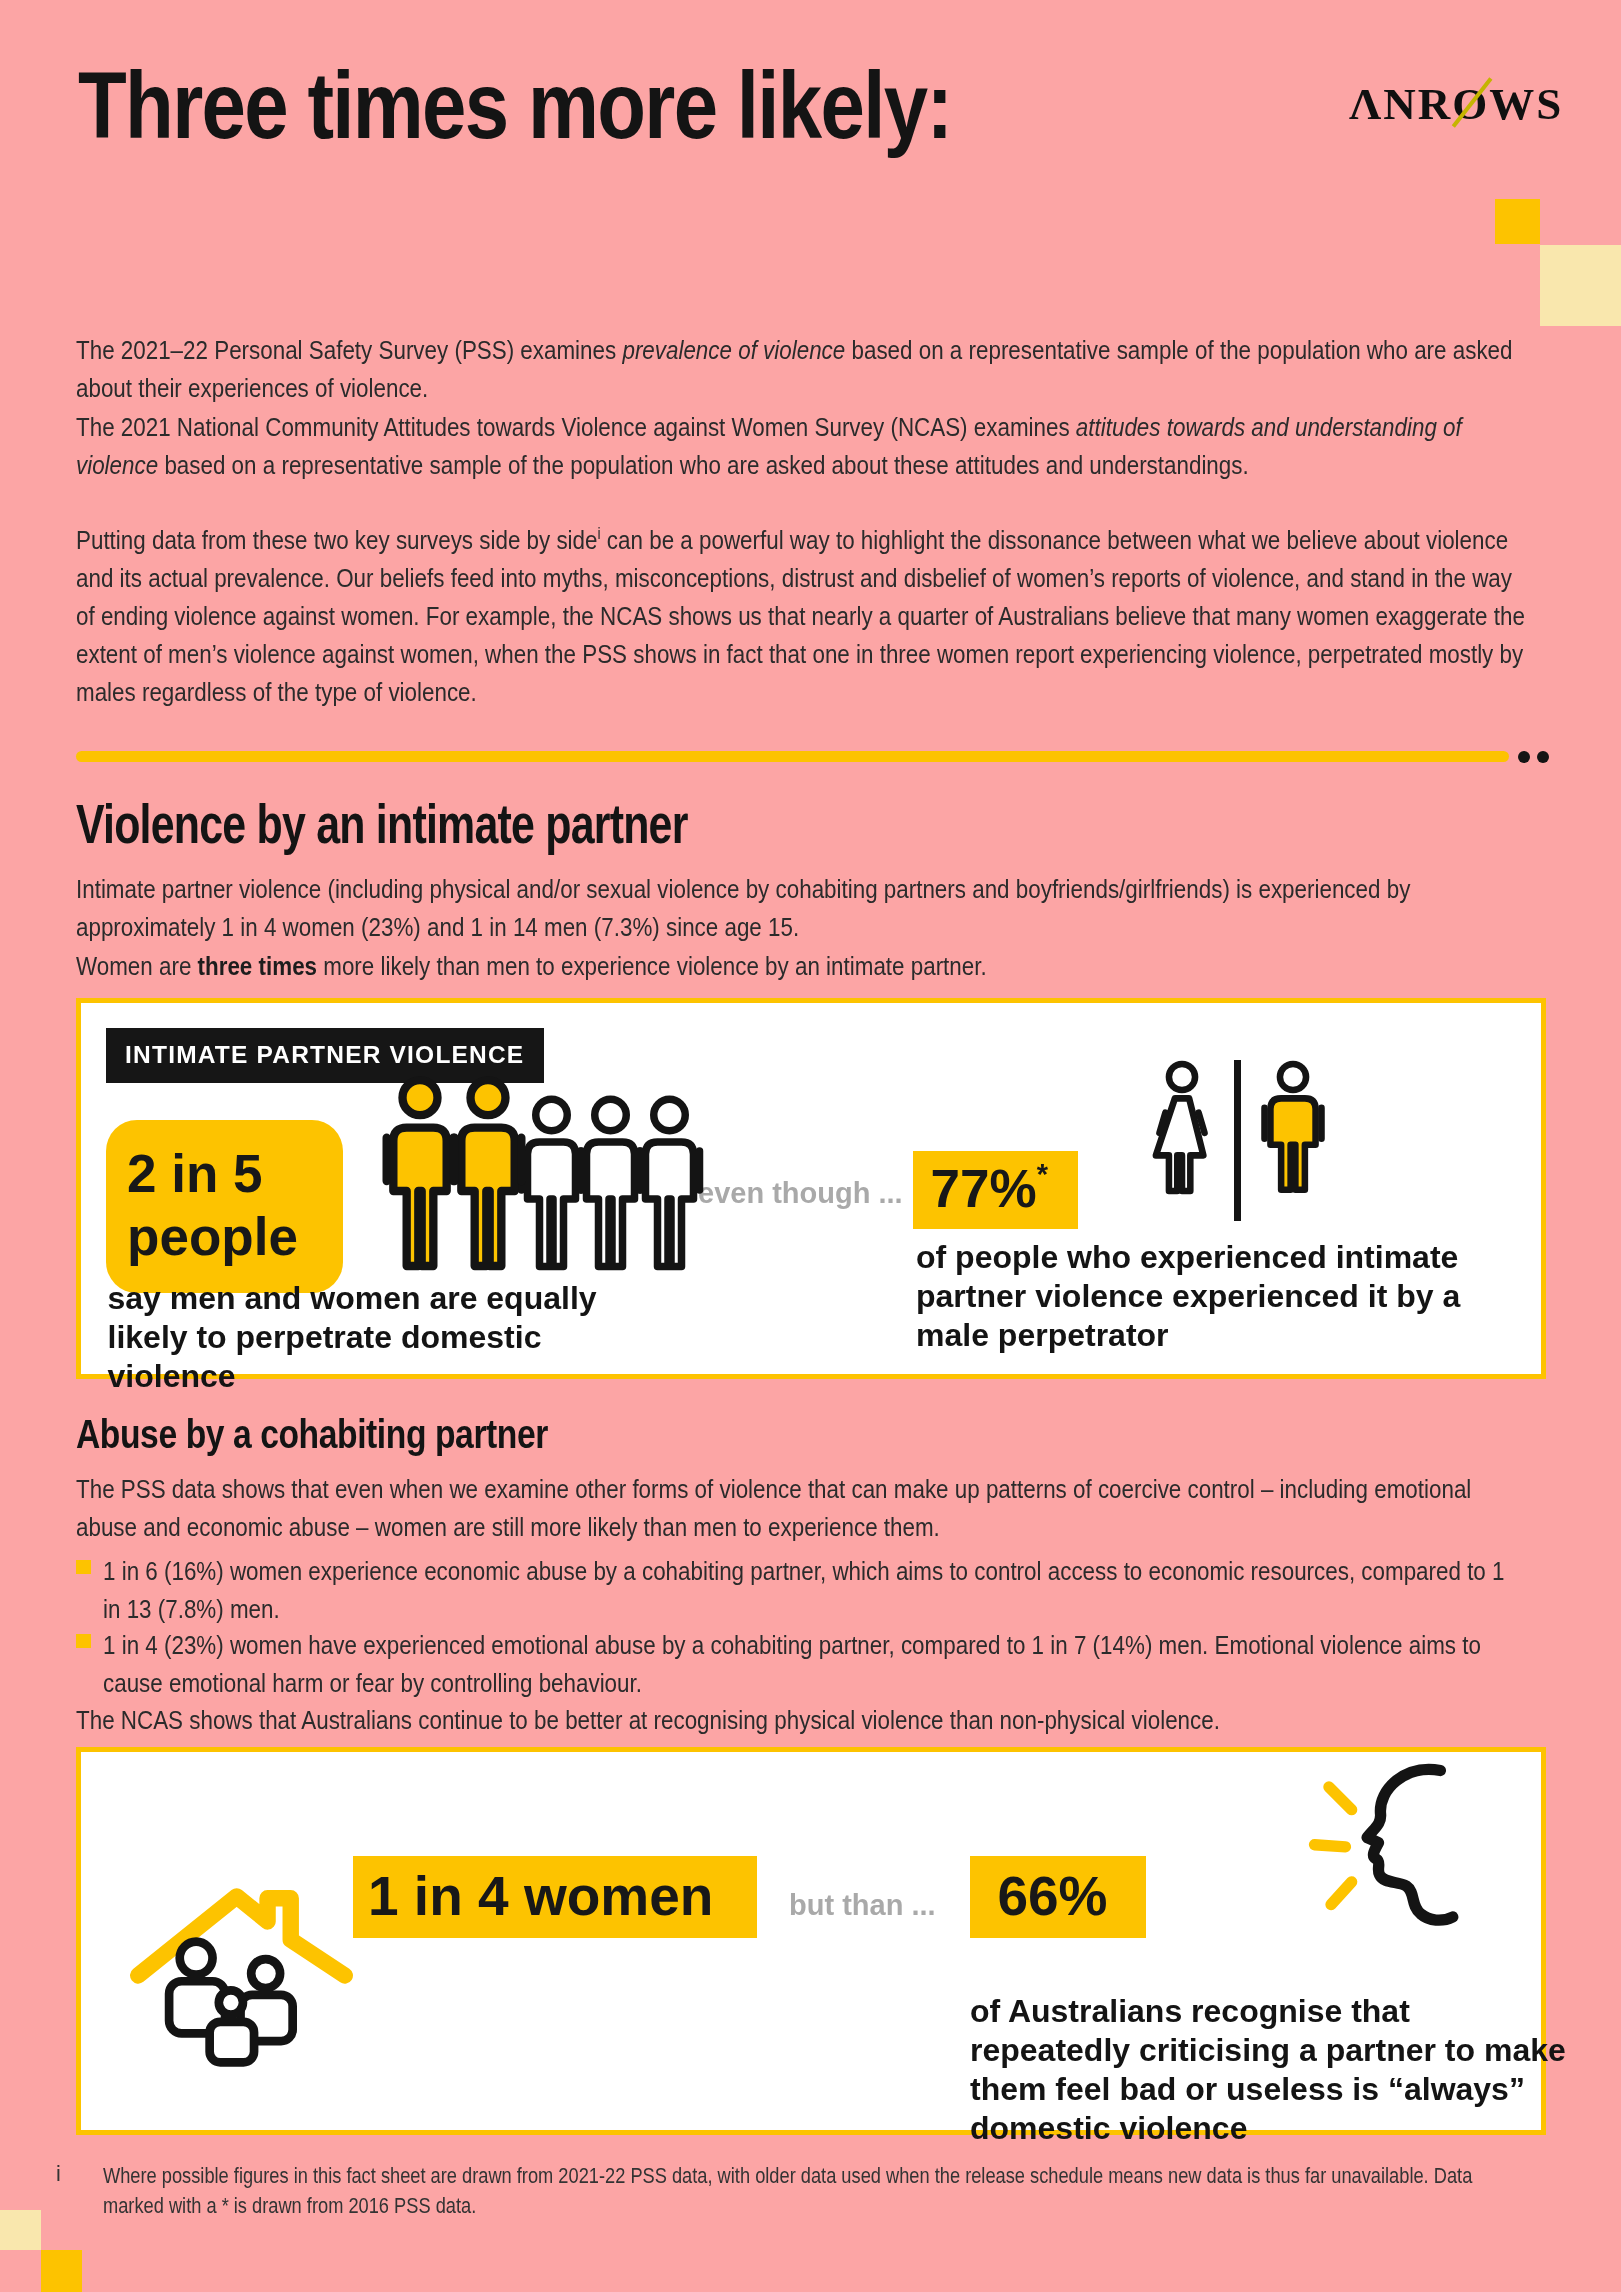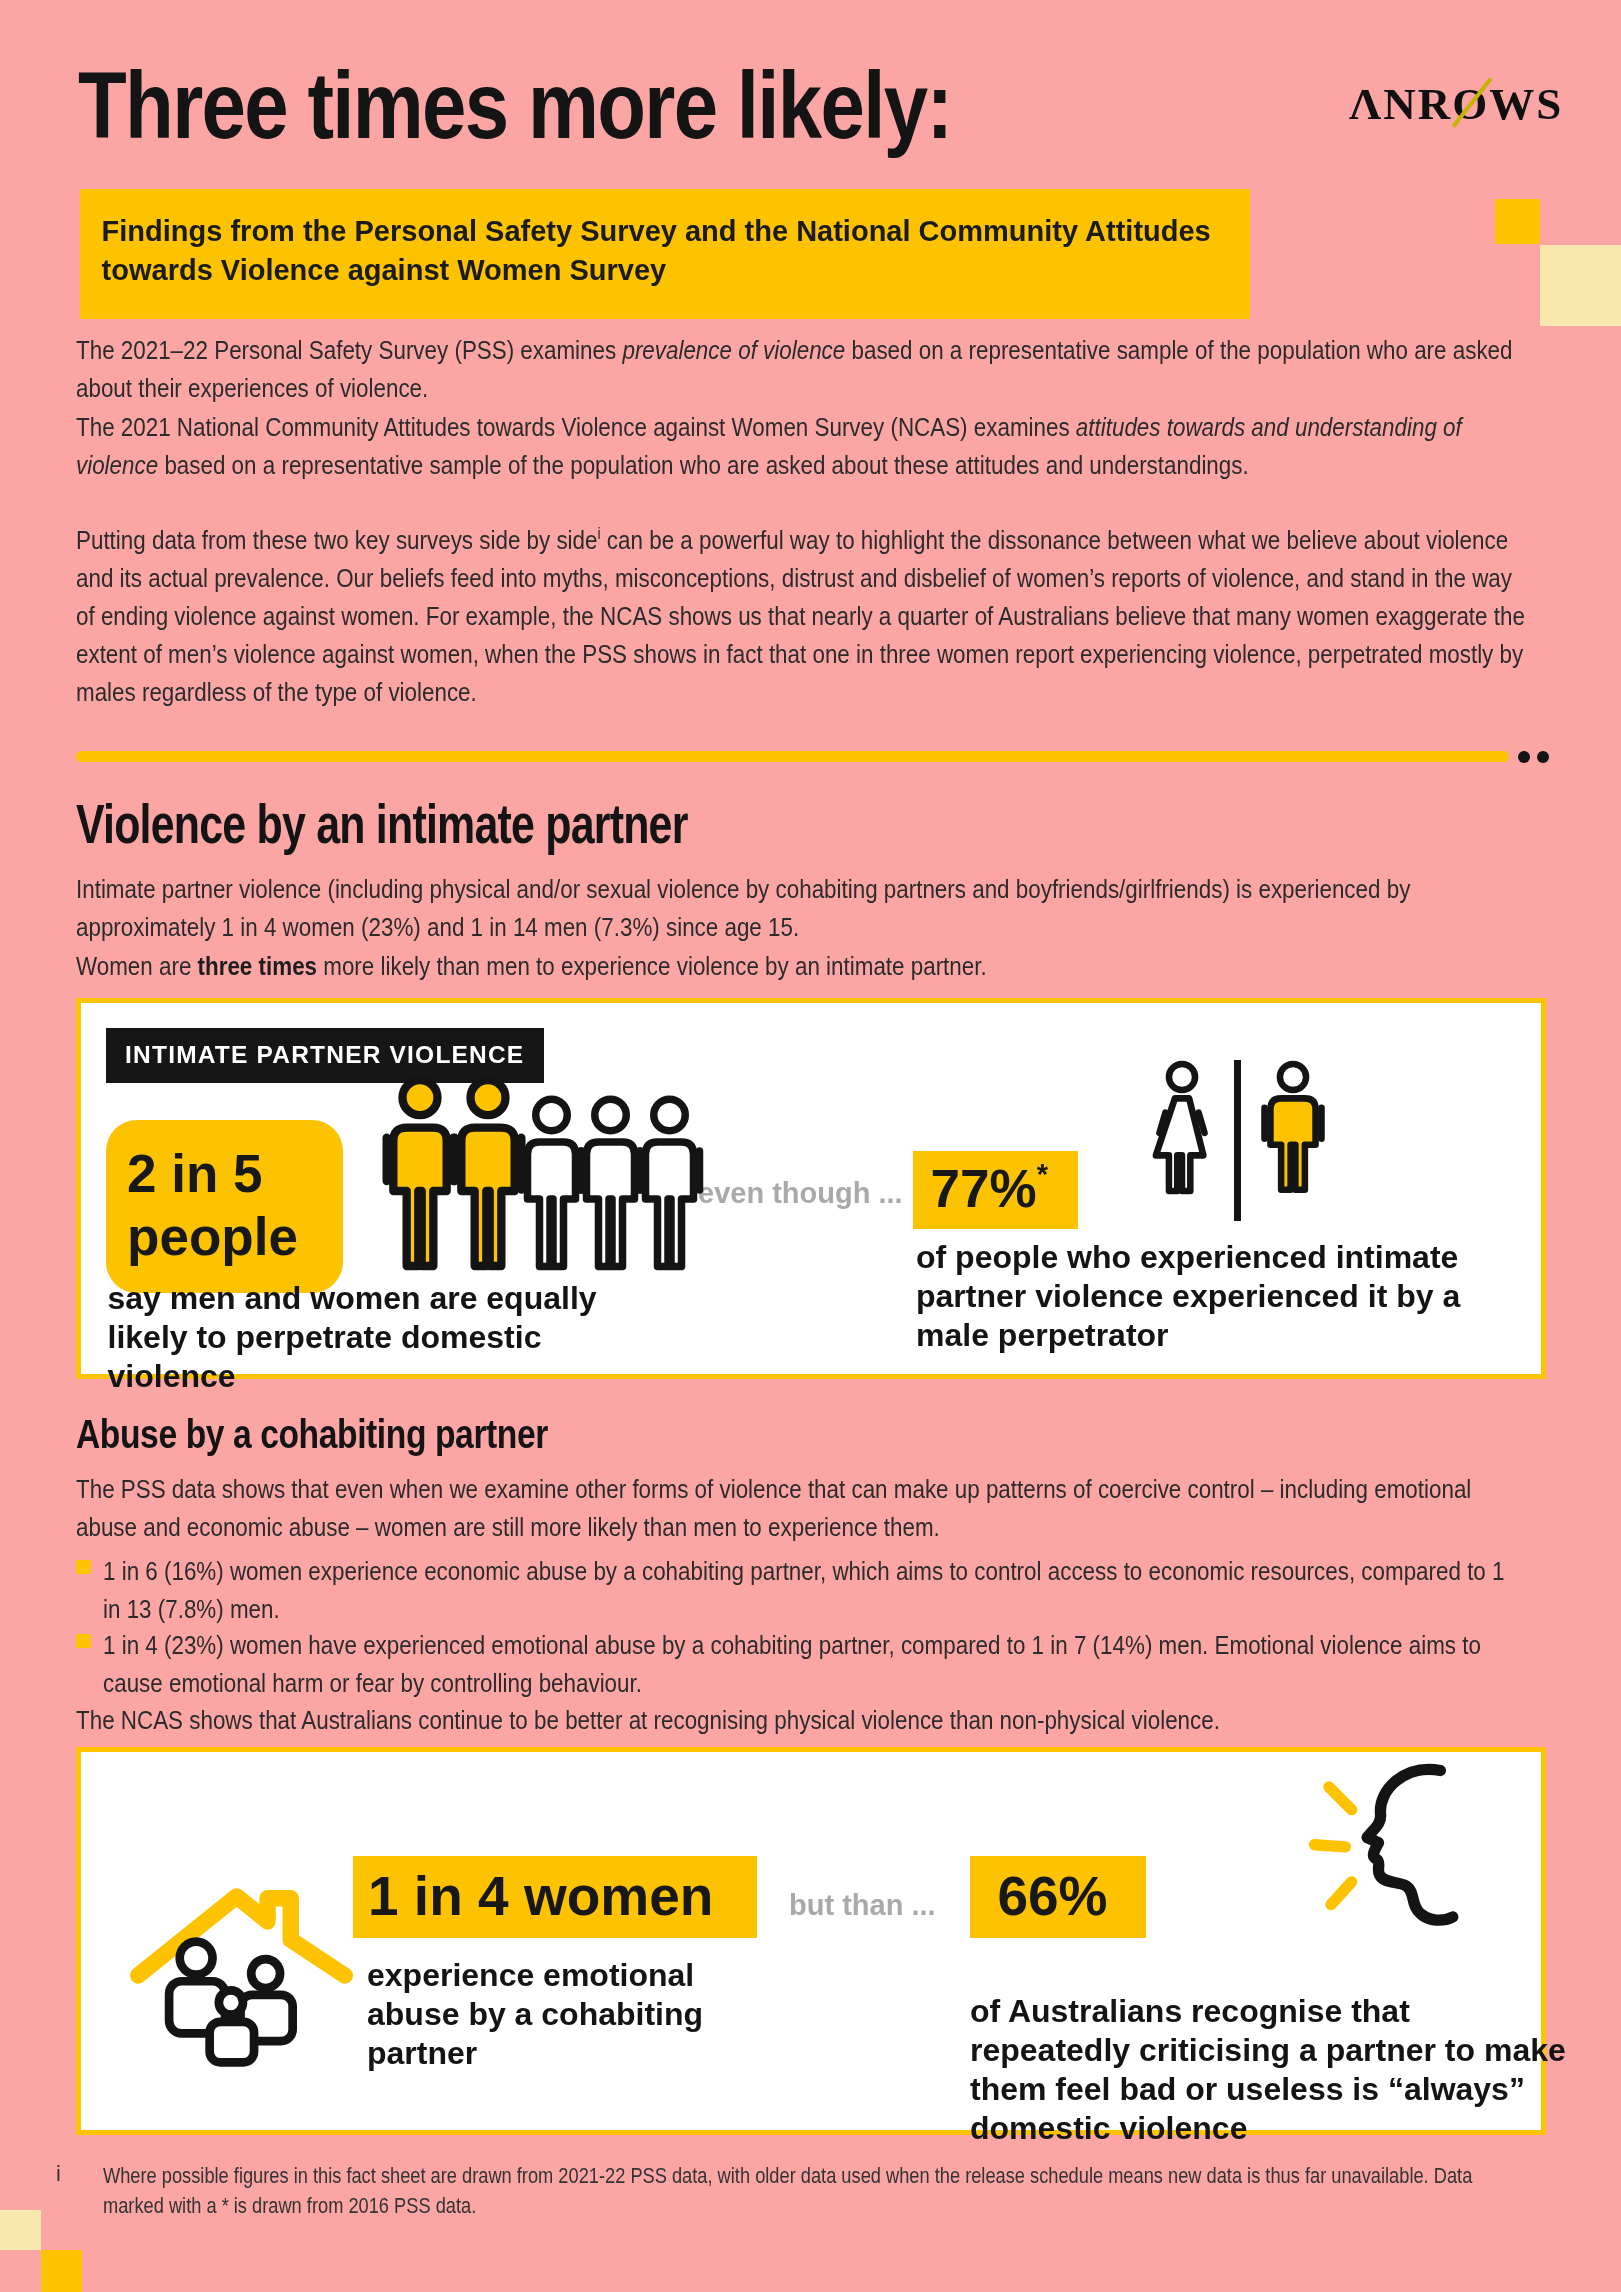--- a/index.html
+++ b/index.html
@@ -113,21 +113,20 @@
 <body>
 
 <div class="page">
 
   <div class="title">Three times more likely:</div>
 
   <div class="logo">
     <span>ΛNR</span><span class="logo-o"><span>O</span><i class="slash"></i></span><span>WS</span>
   </div>
 
-  <div class="banner">Findings from the Personal Safety Survey and the National Community Attitudes towards Violence against Women Survey</div>
 
   <div class="sq sq-yellow" style="left:1495px;top:199px;width:45px;height:45px;"></div>
   <div class="sq sq-light" style="left:1540px;top:245px;width:81px;height:81px;"></div>
 
   <p class="body-text" style="top:331px;margin:0;">
     <span>The 2021–22 Personal Safety Survey (PSS) examines </span><em>prevalence of violence</em><span> based on a representative sample of the population who are asked about their experiences of violence.</span>
   </p>
   <p class="body-text" style="top:408px;margin:0;">
     <span>The 2021 National Community Attitudes towards Violence against Women Survey (NCAS) examines </span><em>attitudes towards and understanding of violence</em><span> based on a representative sample of the population who are asked about these attitudes and understandings.</span>
   </p>
@@ -243,21 +242,20 @@
         <circle cx="78" cy="112" r="17"></circle>
         <rect x="50" y="136" width="58" height="54" rx="13"></rect>
         <circle cx="150" cy="128" r="15"></circle>
         <rect x="124" y="150" width="54" height="48" rx="12"></rect>
         <circle cx="114" cy="158" r="12.5"></circle>
         <rect x="92" y="178" width="46" height="42" rx="11"></rect>
       </g>
     </svg>
 
     <div class="hl hl-1in4">1 in 4 women</div>
-    <div class="caption" style="left:286px;top:204px;width:421px;">experience emotional abuse by a cohabiting partner</div>
 
     <div class="connector" style="left:708px;top:137px;">but than ...</div>
 
     <div class="hl hl-66">66%</div>
     <div class="caption" style="left:889px;top:204px;width:608px;margin-top:36px;">of Australians recognise that repeatedly criticising a partner to make them feel bad or useless is “always” domestic violence</div>
 
     <svg width="196" height="186" viewBox="0 0 190 180" style="position:absolute;left:1217px;top:7.8px;">
       <g stroke="#fdc300" stroke-width="11" stroke-linecap="round">
         <path d="M52 48 L30 26"></path>
         <path d="M46 84 L16 82"></path>

